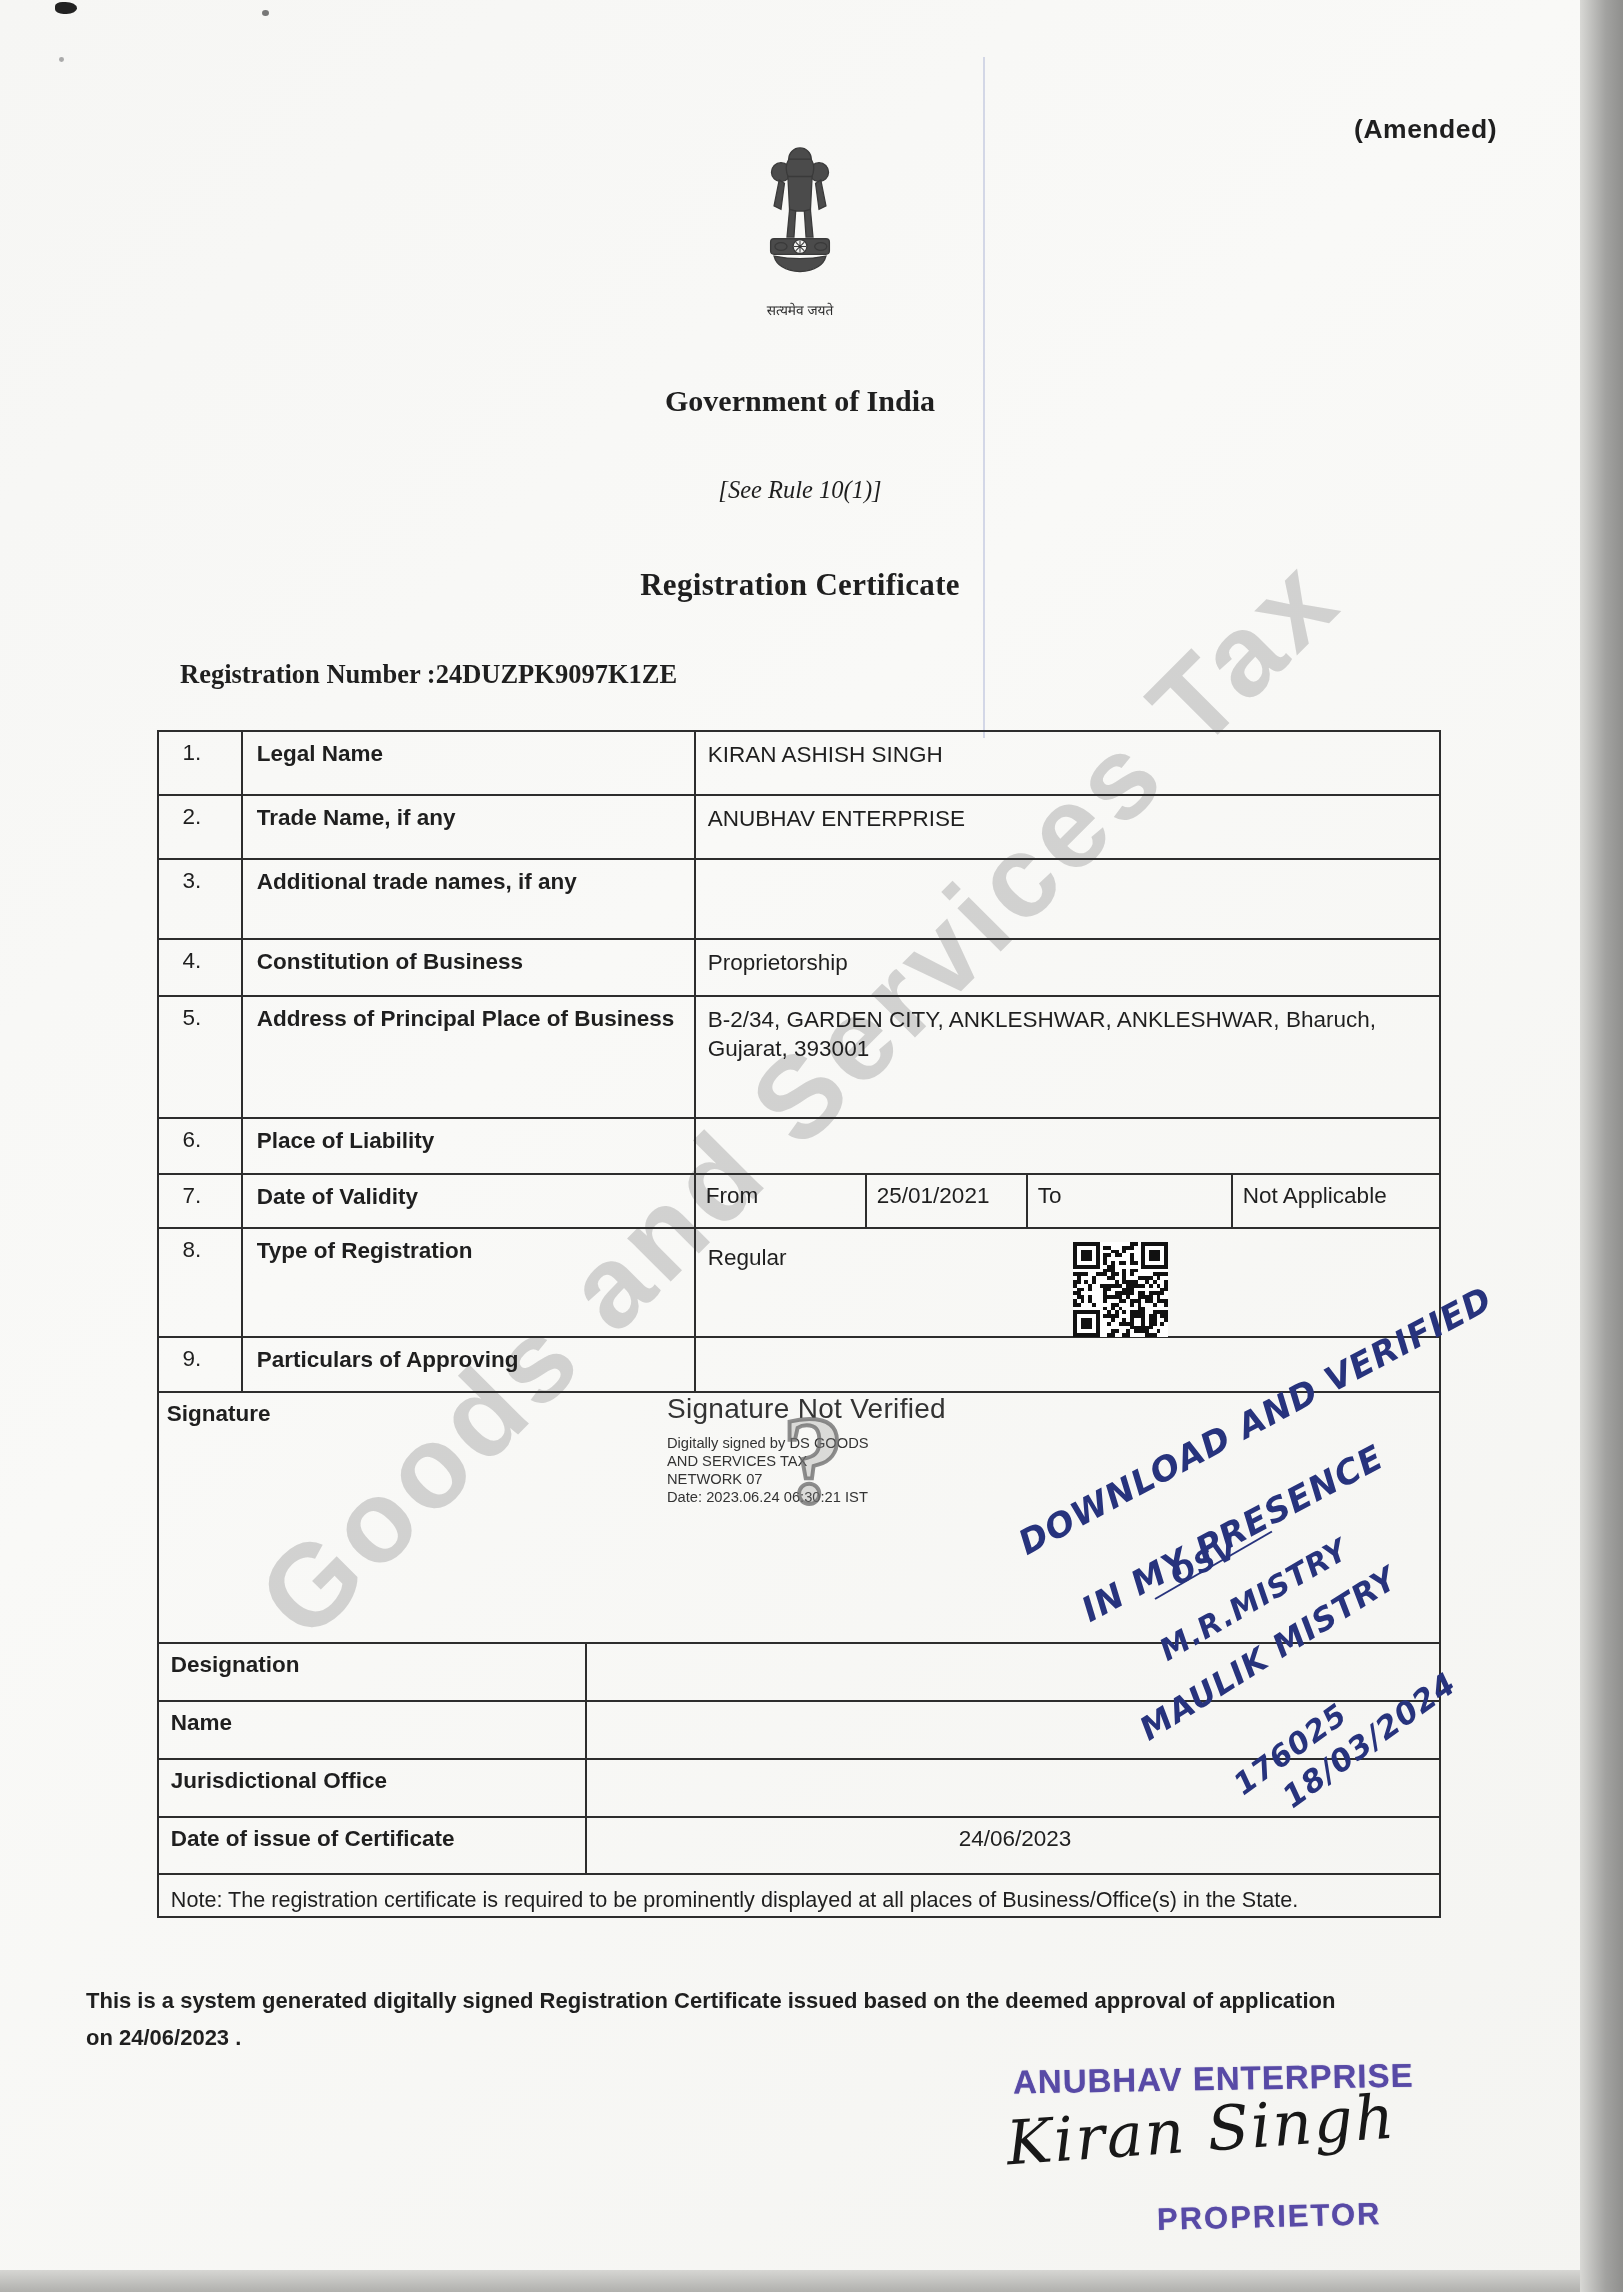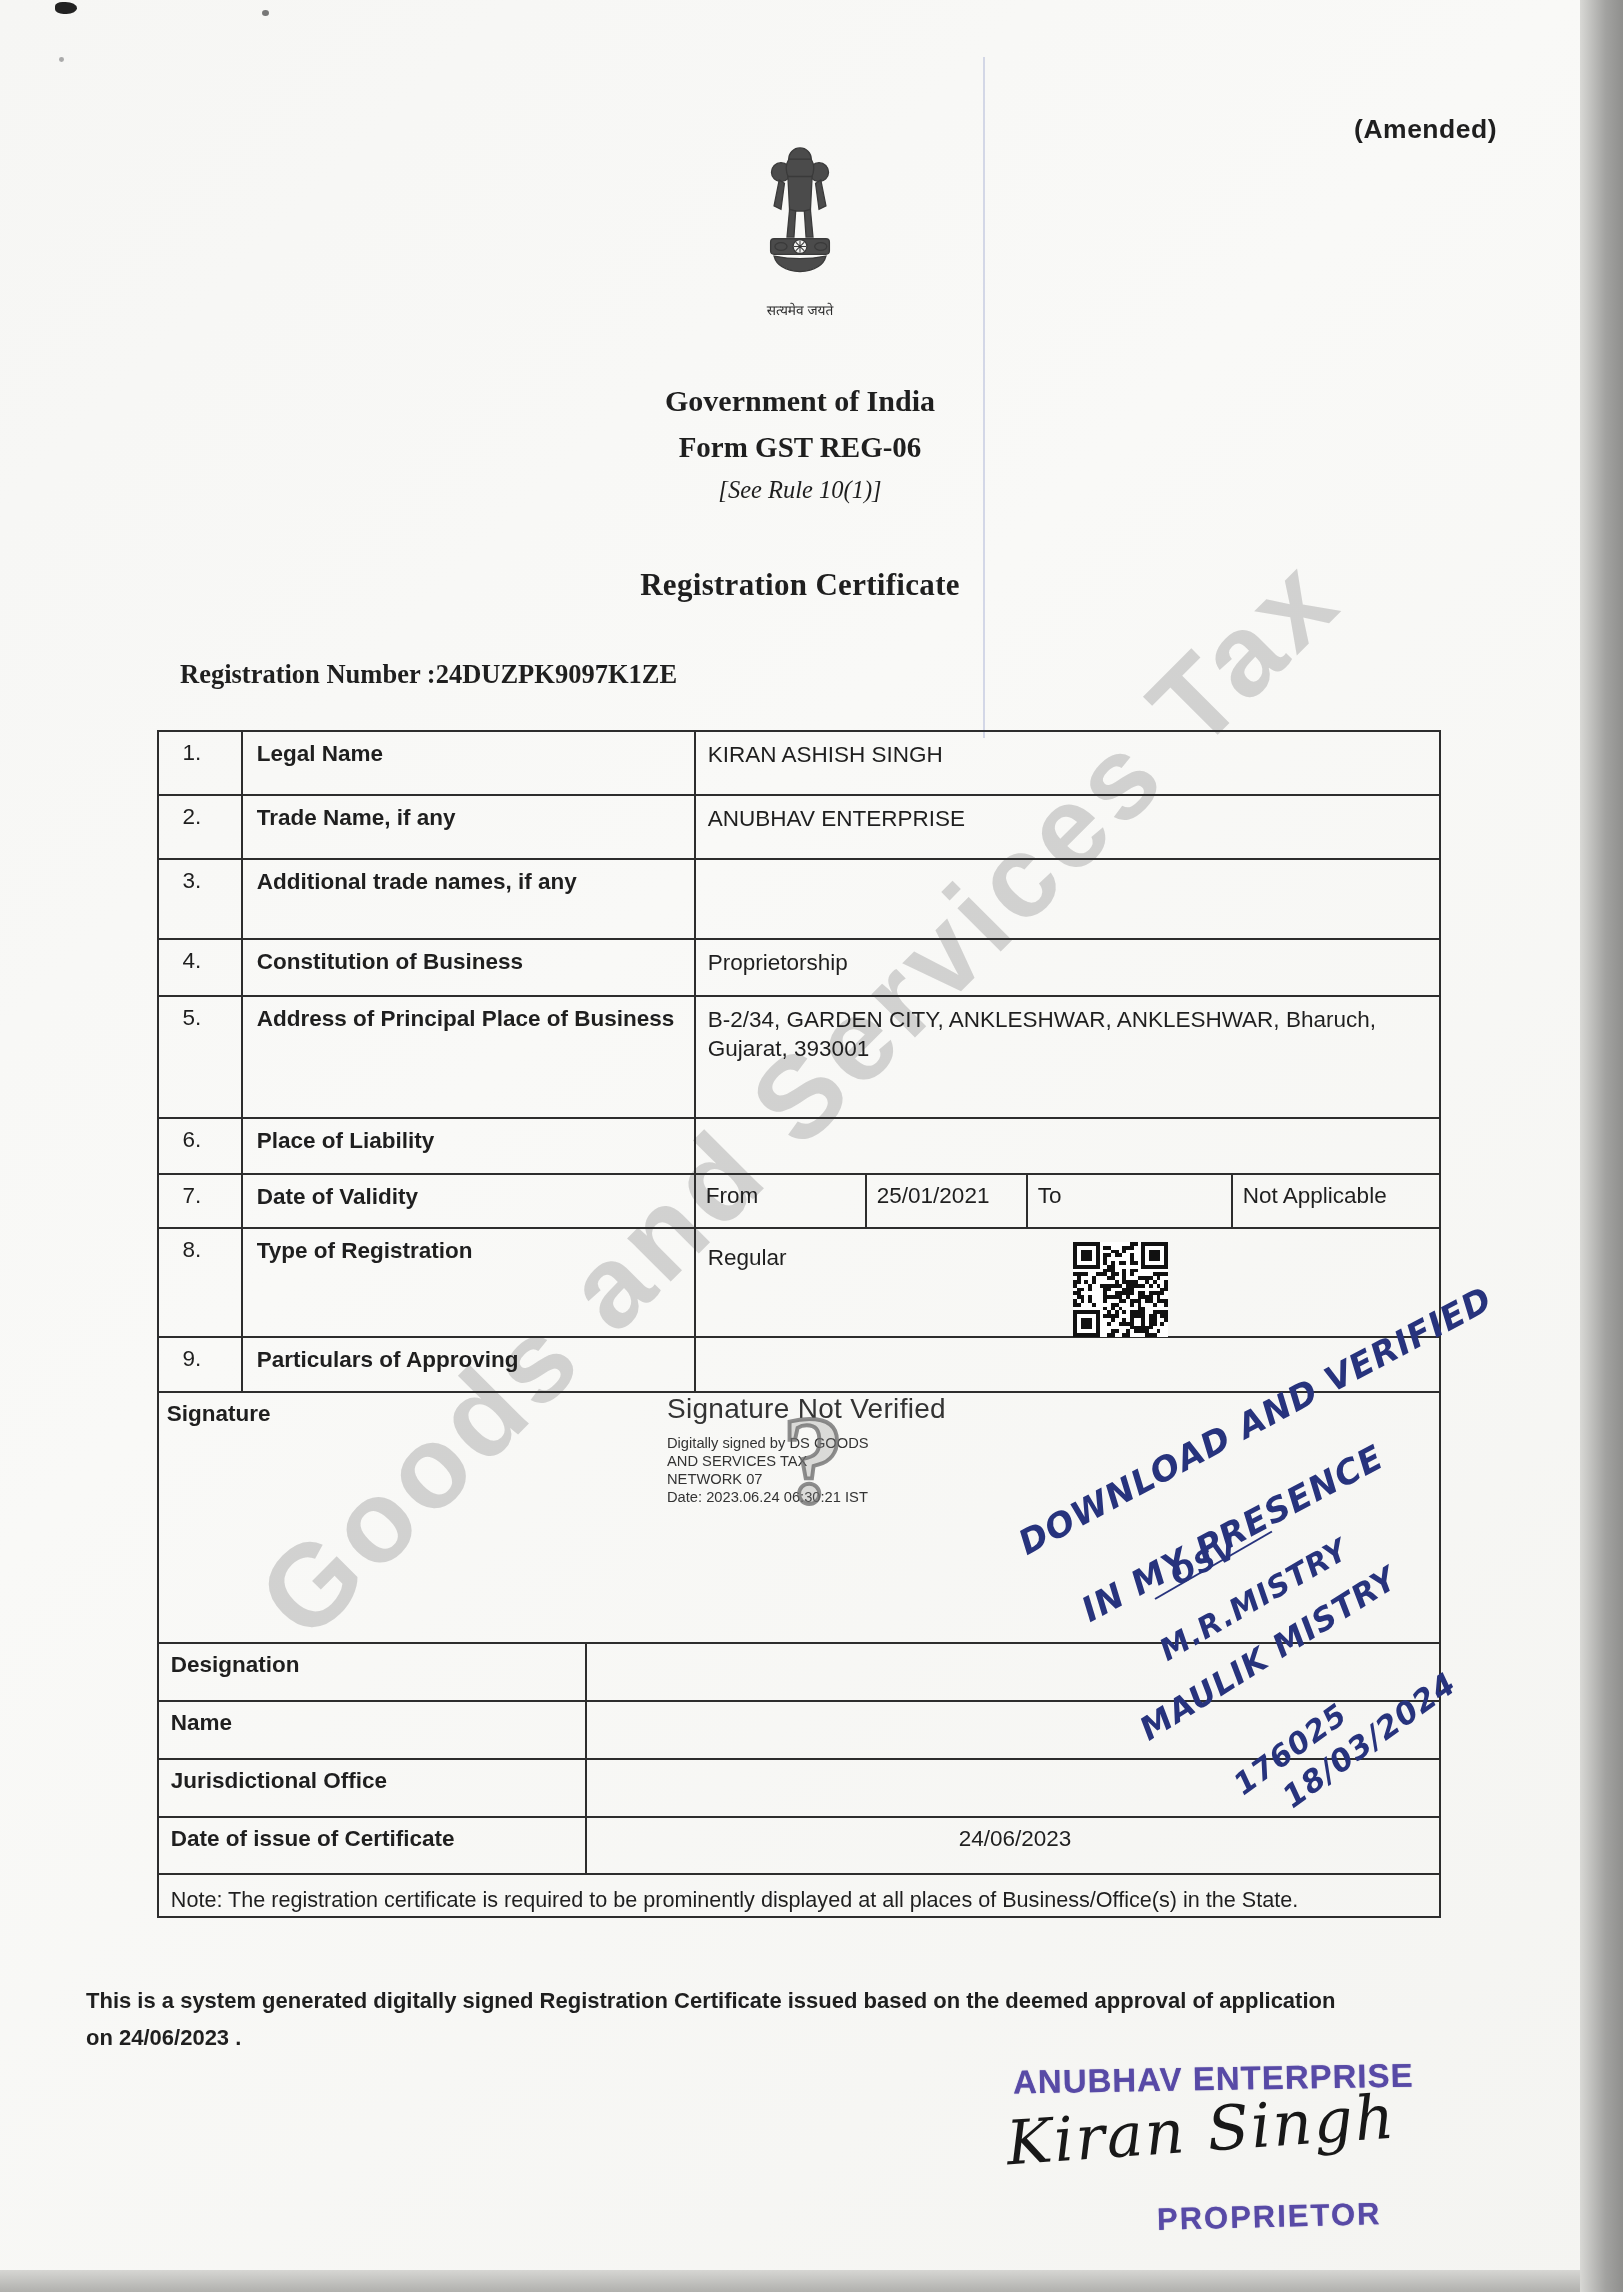--- a/index.html
+++ b/index.html
@@ -150,21 +150,20 @@
         <ellipse cx="38" cy="129" rx="7" ry="4.5"></ellipse>
         <ellipse cx="84" cy="129" rx="7" ry="4.5"></ellipse>
 
         <path d="M30,140 q30,6 60,0 q-4,16 -30,18 q-26,-2 -30,-18 z"></path>
       </g>
     </svg>
   </div>
   <div class="abs emblem-caption">सत्यमेव जयते</div>
 
   <div class="abs hdr-center gov">Government of India</div>
-  <div class="abs hdr-center form">Form GST REG-06</div>
   <div class="abs hdr-center rule">[See Rule 10(1)]</div>
   <div class="abs hdr-center title">Registration Certificate</div>
   <div class="abs regnum">
     <span>Registration Number :</span><span>24DUZPK9097K1ZE</span>
   </div>
 
   <div class="abs gsttable">
 
     <div class="trow" style="height:64px;">
       <div class="cell-no">1.</div>

